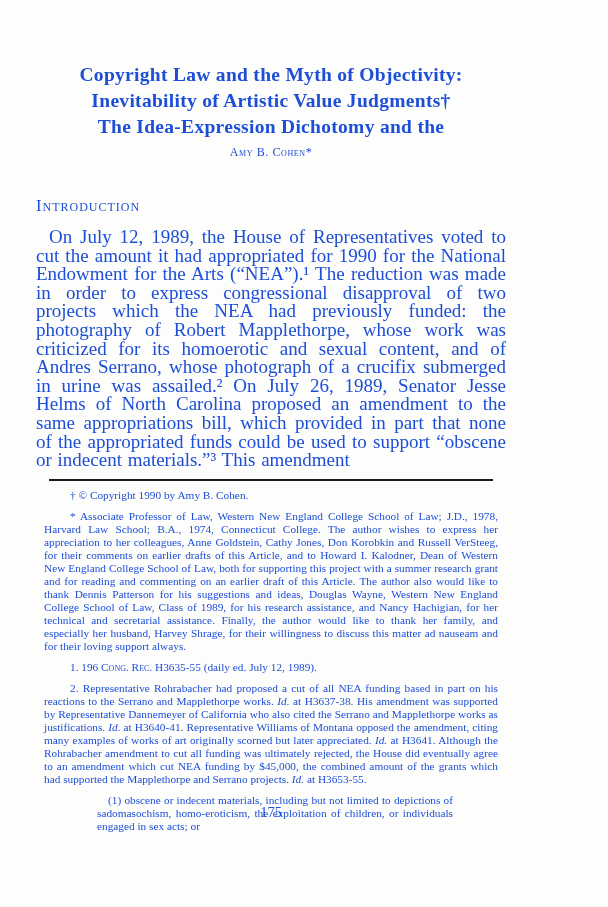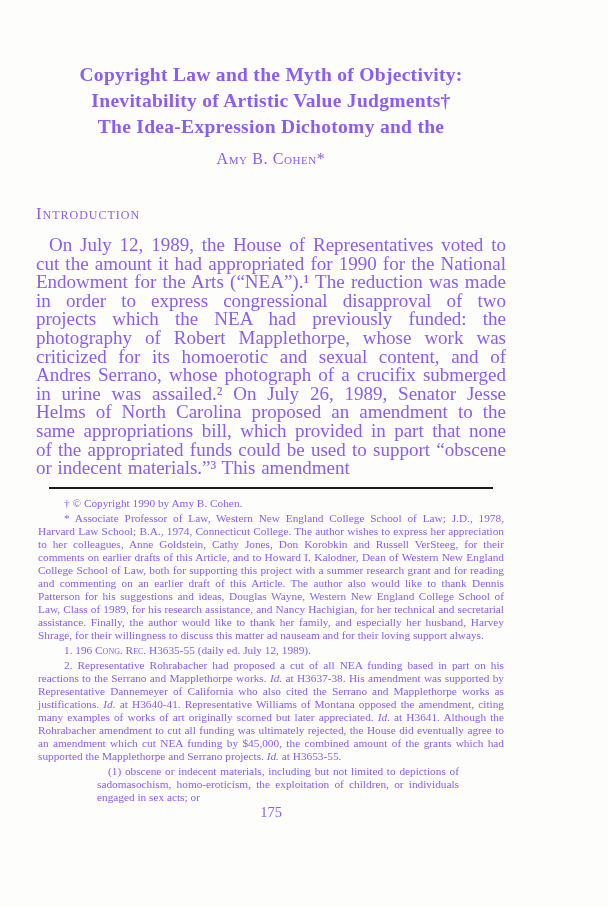--- a/index.html
+++ b/index.html
@@ -5,44 +5,44 @@
   html, body {
     margin: 0;
     padding: 0;
     background: #ffffff;
   }
   .page {
     position: relative;
     width: 608px;
     height: 907px;
     background: #fdfdfc;
-    color: #8b5cf6;
+    color: #1d4ed8;
     font-family: "Liberation Serif", serif;
     overflow: hidden;
   }
   .content {
     position: absolute;
     left: 36px;
     top: 0;
     width: 470px;
   }
   .title {
     margin: 62px 0 0 0;
     text-align: center;
     font-size: 19.5px;
     font-weight: bold;
     line-height: 26px;
     letter-spacing: 0.3px;
   }
   .title-line { display: block; }
   .author {
-    margin-top: 10px;
+    margin-top: 5px;
     text-align: center;
     font-variant: small-caps;
-    font-size: 16px;
+    font-size: 12px;
     letter-spacing: 0.6px;
   }
   .heading {
     margin-top: 36px;
     text-align: left;
     font-variant: small-caps;
     font-size: 16.5px;
     letter-spacing: 1px;
   }
   .body-para {
@@ -59,21 +59,21 @@
     height: 0;
     border-top: 2px solid #1c1c1c;
   }
   .footnotes {
     margin-top: 8px;
     font-size: 11.3px;
     line-height: 13px;
     text-align: justify;
   }
   .footnotes p {
-    margin: 2px;
+    margin: 8px;
     text-indent: 26px;
   }
   .fn-quote {
     margin-left: 46px;
     margin-right: 45px;
   }
   .fn-quote p.fn-quote-intro {
     text-indent: 0;
   }
   .fn-quote p.fn-quote-item {

